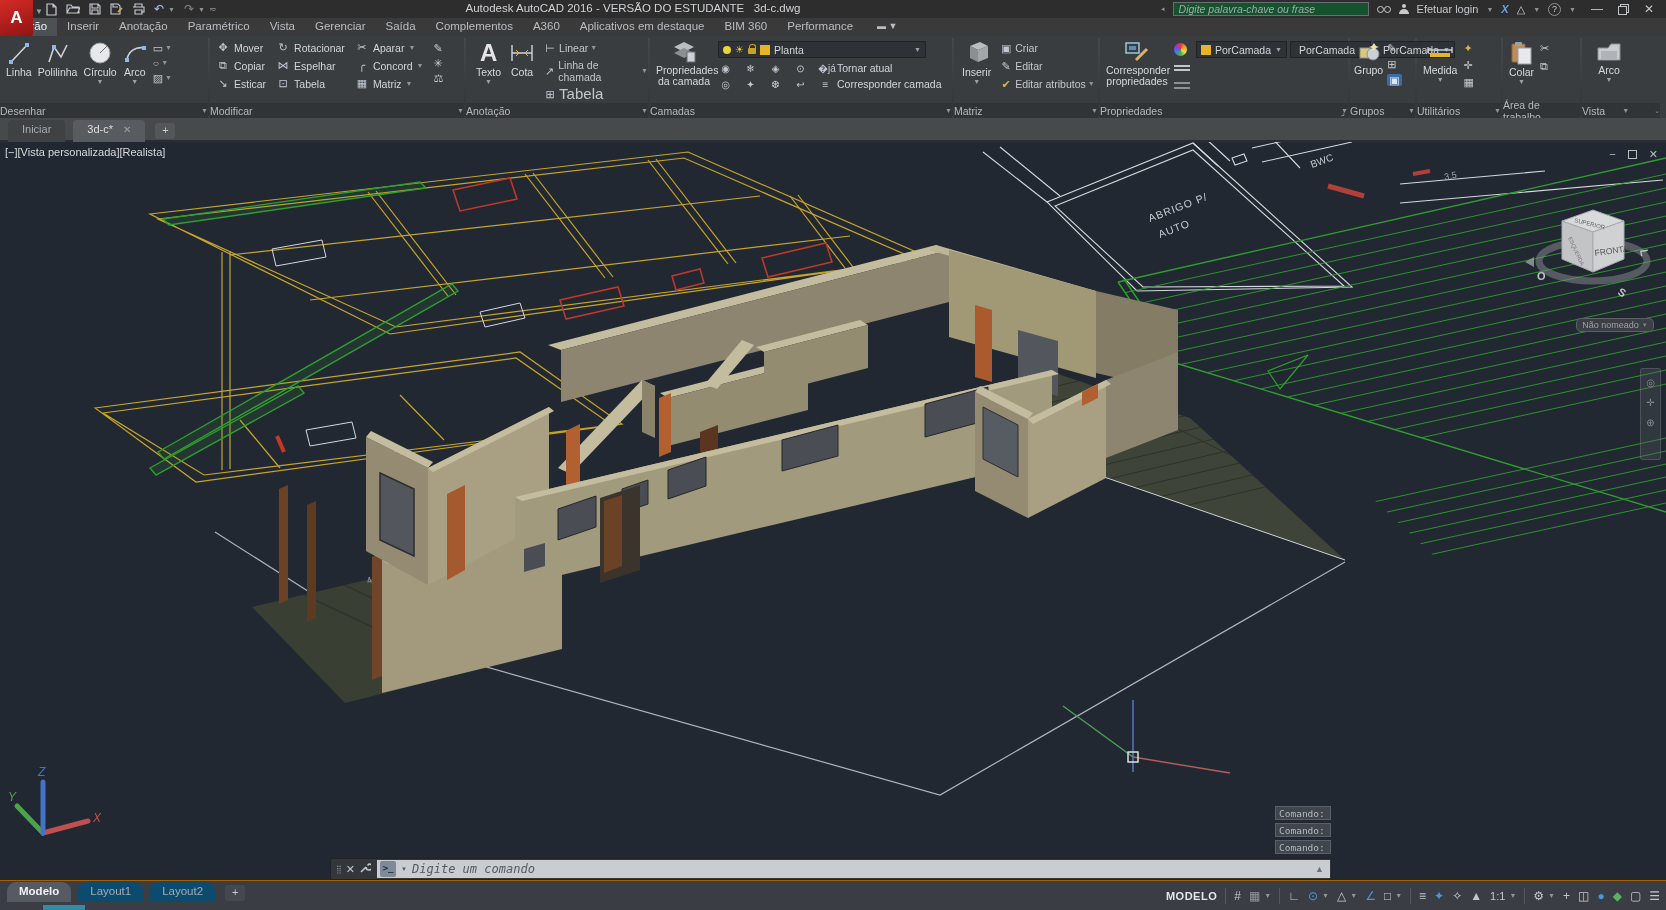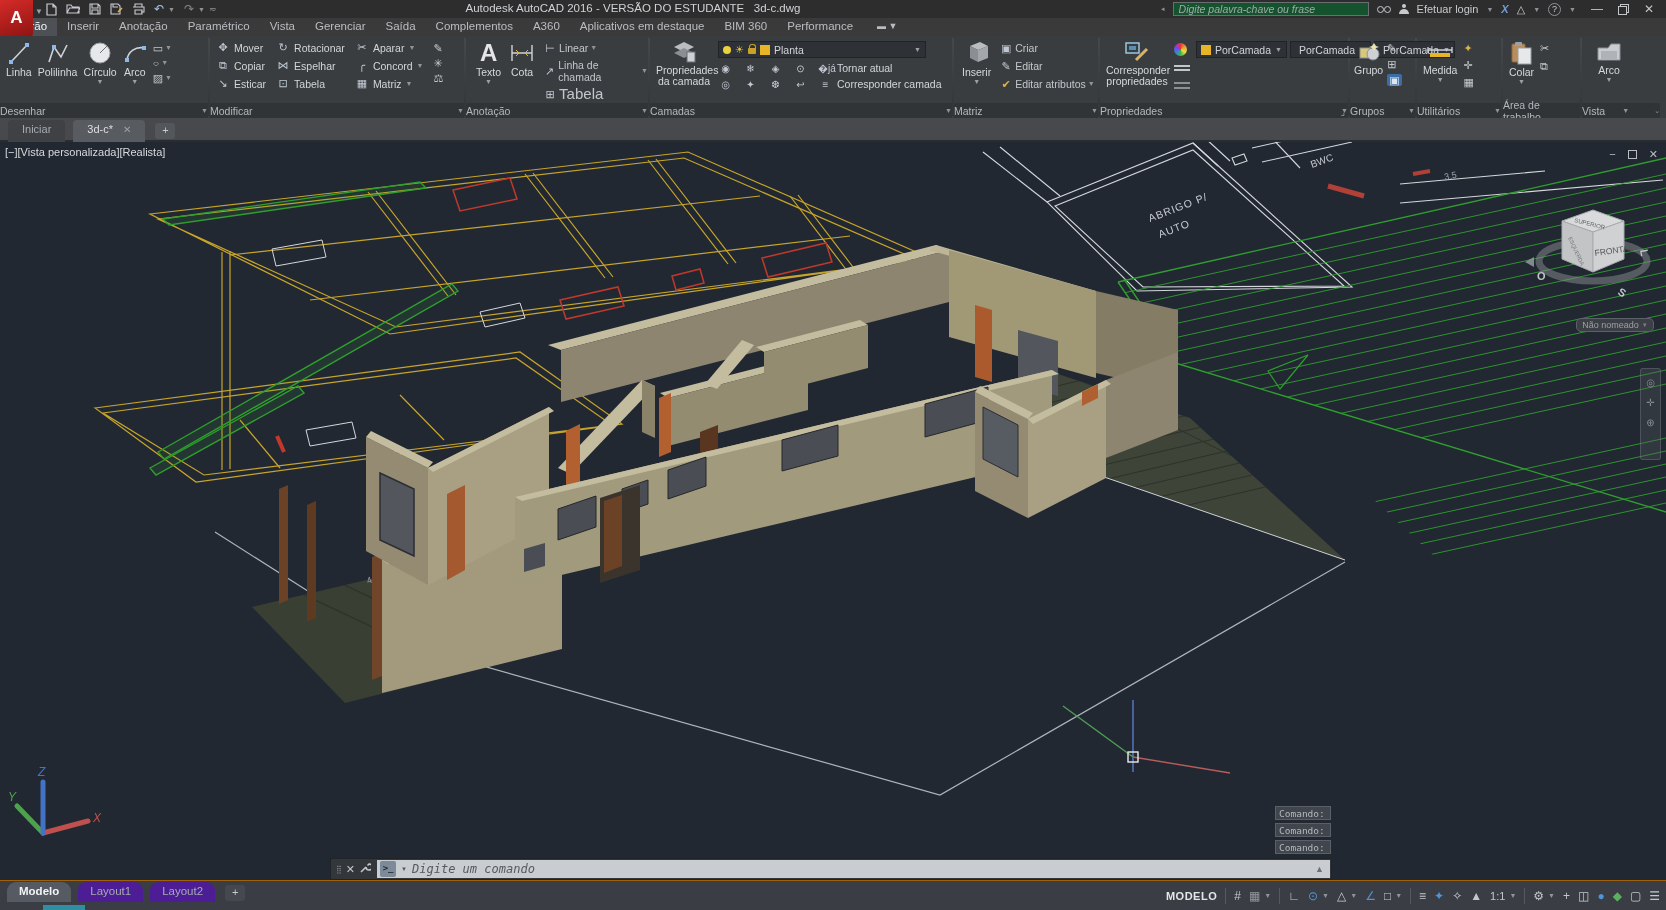--- a/index.html
+++ b/index.html
@@ -105,21 +105,21 @@
      display:flex; align-items:stretch; background:#33373b; border:1px solid #202327; border-radius:2px;}
   #cmdgrip { display:flex; align-items:center; gap:4px; padding:0 5px; color:#8d9297;}
   #cmdfield { flex:1; background:#c9ccd0; margin:1px; display:flex; align-items:center; gap:5px; padding-left:3px;}
   #cmdprompt { width:16px; height:16px; background:#7c8a9a; border-radius:2px; color:#23262a;
      font-size:9px; font-weight:bold; text-align:center; line-height:15px; font-family:"DejaVu Sans Mono",monospace;}
   #cmdtext { color:#555a5f; font-size:12px; font-style:italic; font-family:"DejaVu Sans Mono",monospace;}
   #cmdup { color:#6d7276; font-size:9px; margin-left:auto; padding-right:6px; align-self:center;}
 
   
   .ltab { float:left; height:20px; margin-top:1px; padding:3px 12px 0 12px; font-size:11.5px; color:#a5abb3;
-     background:#4c1d95; border-radius:9px 9px 0 0; margin-left:7px;}
+     background:#0c4a6e; border-radius:9px 9px 0 0; margin-left:7px;}
   .ltab.active { background:#565b63; color:#f2f4f6; font-weight:bold;}
   #sbicons { position:absolute; right:6px; top:0; height:29px; display:flex; align-items:center; gap:8px;
      color:#c3c7cc; font-size:12px; z-index:41;}
   #sbicons .blue { color:#4f94d6; }
   #sbicons .green { color:#5bb05e; }
   .ssep { width:1px; height:16px; background:#55595f; }
   .scaret { color:#8f9499; font-size:7px; margin-left:-4px;}
   #modelbadge { font-size:11px; font-weight:bold; color:#e3e6e9; letter-spacing:.5px;}
   #taskpeek { position:absolute; left:43px; top:905px; width:42px; height:5px; background:#2f8ea3; z-index:41;}
 

